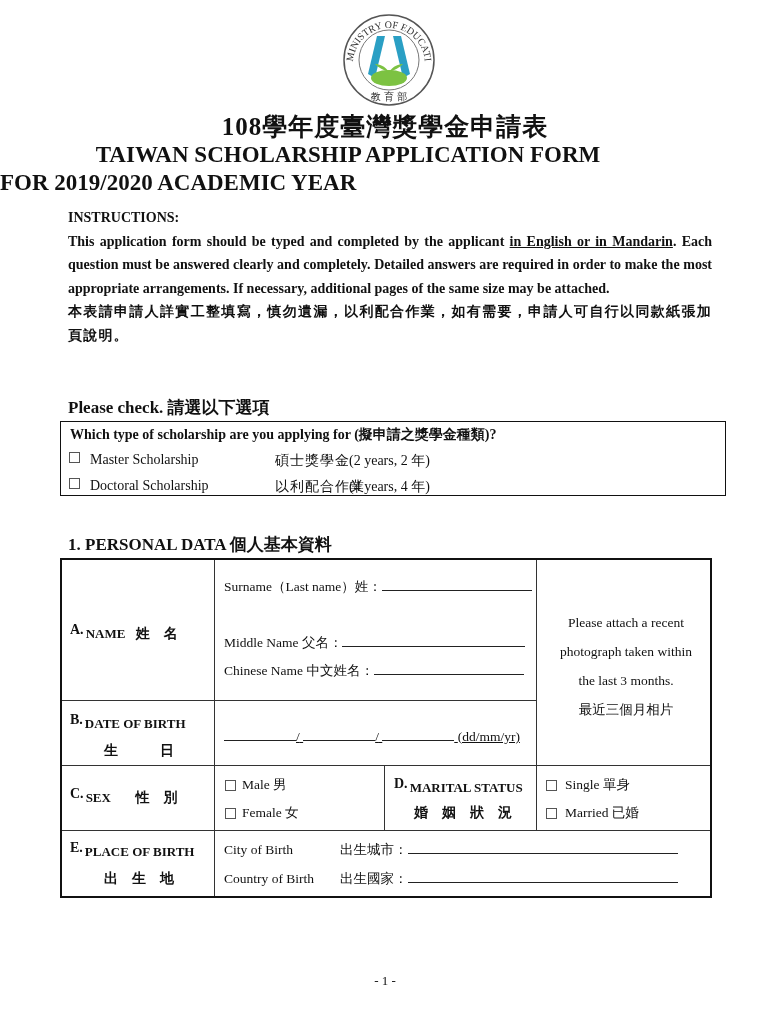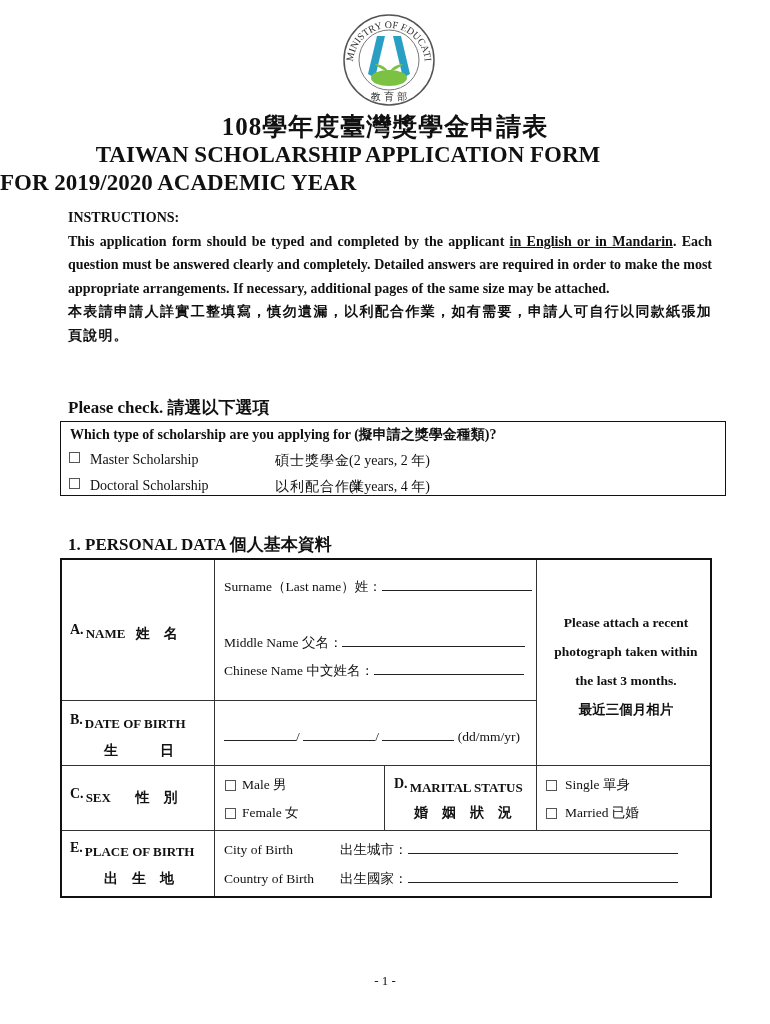--- a/index.html
+++ b/index.html
@@ -22,21 +22,21 @@
   .sch-row .zh { position: absolute; left: 206px; white-space: nowrap; letter-spacing: 1px; }
   .sch-row .yrs { position: absolute; left: 280px; white-space: nowrap; }
   .sec1 { left: 68px; top: 533px; font-size: 17px; font-weight: bold; }
   .tbl { left: 60px; top: 558px; width: 652px; height: 340px; border: 2px solid #111; box-sizing: border-box; }
   .line { position: absolute; background: #333; }
   .lbl { position: absolute; font-size: 14px; font-weight: bold; white-space: nowrap; }
   .lbl .ltr { font-size: 14px; font-weight: bold; vertical-align: 4px; margin-right: 2px; }
   .lbl .en { font-size: 13px; }
   .txt { position: absolute; font-size: 13.5px; white-space: nowrap; }
   .blank { display: inline-block; border-bottom: 1px solid #222; height: 12px; vertical-align: baseline; }
-  .photo { position: absolute; left: 476px; top: 48px; width: 176px; text-align: center; font-size: 13.5px; line-height: 29px; font-weight: bold; }
+  .photo { position: absolute; left: 476px; top: 48px; width: 176px; text-align: center; font-size: 13.5px; line-height: 29px; }
   .pagenum { left: 0; width: 770px; top: 973px; text-align: center; font-size: 13px; }
 </style>
 </head>
 <body>
 
 <div class="abs logo">
   <svg width="96" height="96" viewBox="0 0 96 96">
     <circle cx="48" cy="48" r="45" fill="#fff" stroke="#555" stroke-width="1.5"></circle>
     <circle cx="48" cy="48" r="30" fill="#fff" stroke="#777" stroke-width="1"></circle>
     <defs>
@@ -108,21 +108,21 @@
     <div>Please attach a recent</div>
     <div>photograph taken within</div>
     <div>the last 3 months.</div>
     <div>最近三個月相片</div>
   </div>
 
   <div class="lbl" style="left:8px; top:152px;">
     <span class="ltr">B.</span><span class="en">DATE OF BIRTH</span>
   </div>
   <div class="lbl" style="left:42px; top:182px;">生　　　日</div>
-  <div class="txt" style="left:162px; top:168px;">
+  <div class="txt" style="left:162px; top:168px;text-decoration:underline;">
     <span class="blank" style="width:72px;"></span><span>/</span>
     <span class="blank" style="width:72px;"></span><span>/</span>
     <span class="blank" style="width:72px;"></span>
     <span>(dd/mm/yr)</span>
   </div>
 
   <div class="lbl" style="left:8px; top:226px;">
     <span class="ltr">C.</span><span class="en">SEX</span>&nbsp;&nbsp;&nbsp;&nbsp;&nbsp;&nbsp;&nbsp;<span>性　別</span>
   </div>
   <div class="txt" style="left:163px; top:216px; display:flex; align-items:center;">

